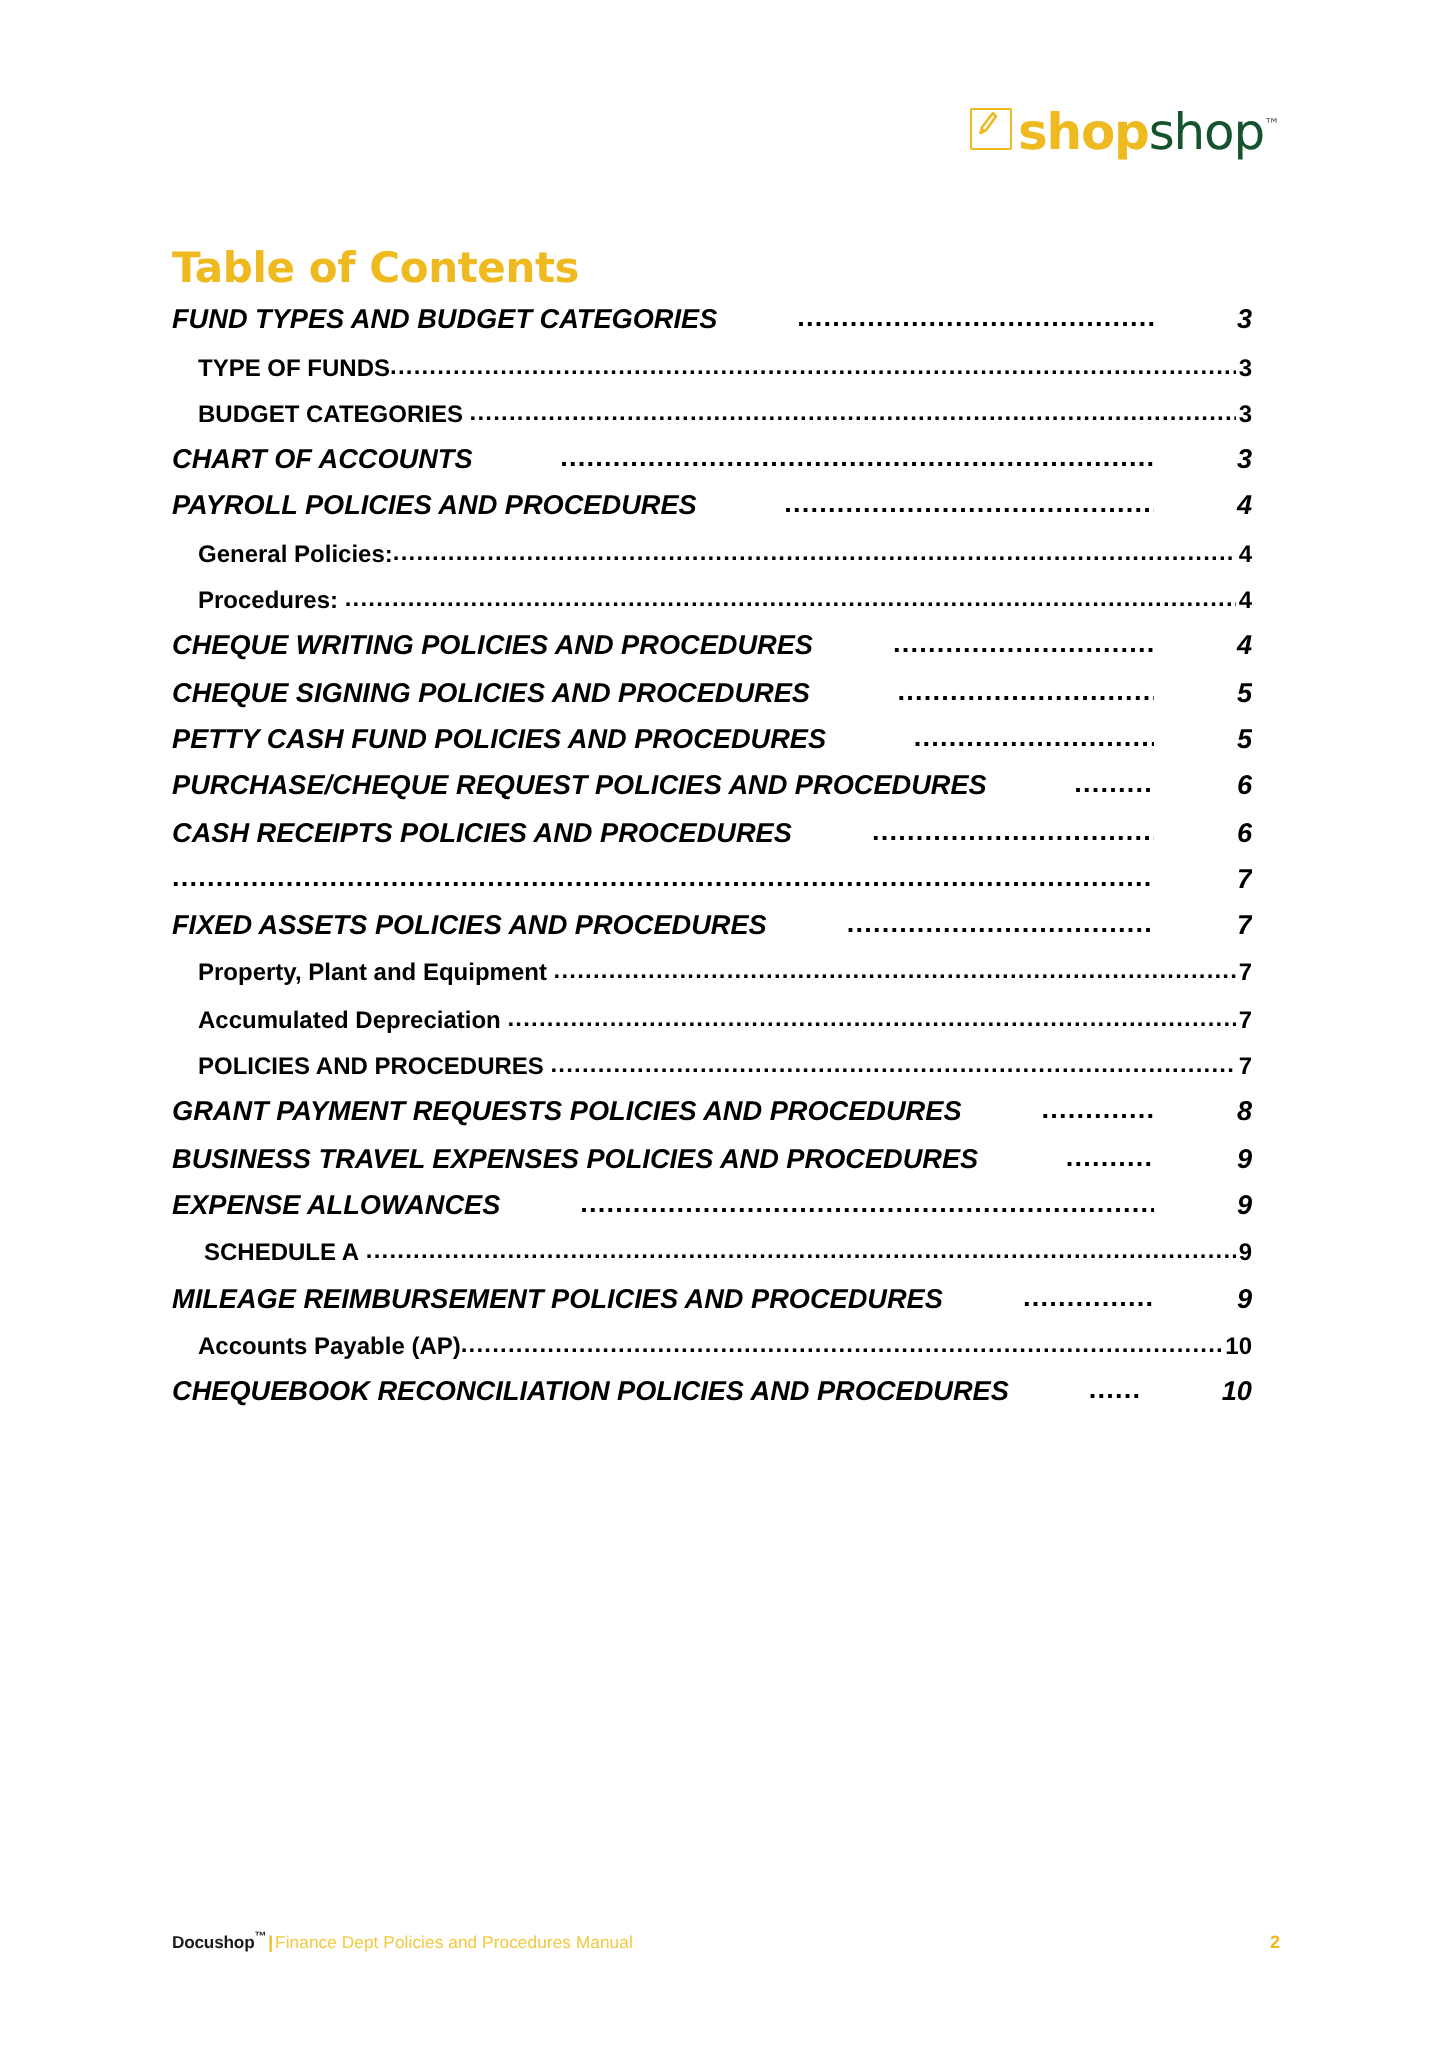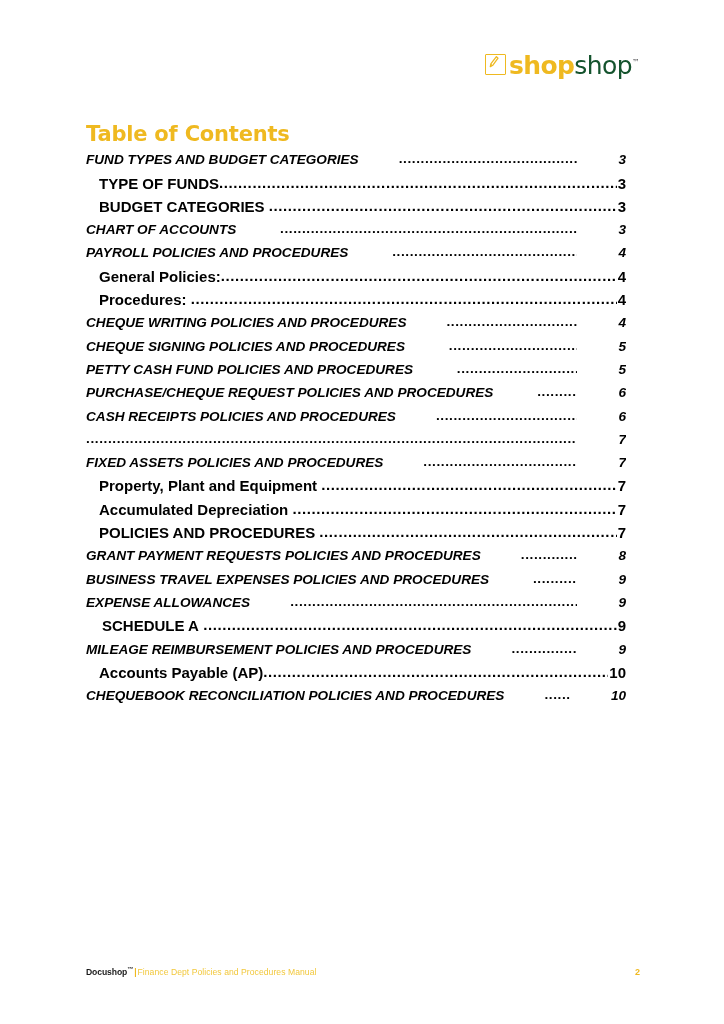--- a/index.html
+++ b/index.html
@@ -96,21 +96,21 @@
     overflow: hidden;
   }
   .toc-entry.level-1 {
     font-style: italic;
     font-size: 13.6px;
     padding-left: 0;
     gap: 40px;
   }
   .toc-entry.level-2 {
     font-style: normal;
-    font-size: 15px;
+    font-size: 12px;
     padding-left: 13px;
   }
   .toc-entry.level-2.deep {
     padding-left: 16px;
   }
   .toc-text {
     flex: 0 0 auto;
     line-height: 16px;
   }
   .toc-dots {

